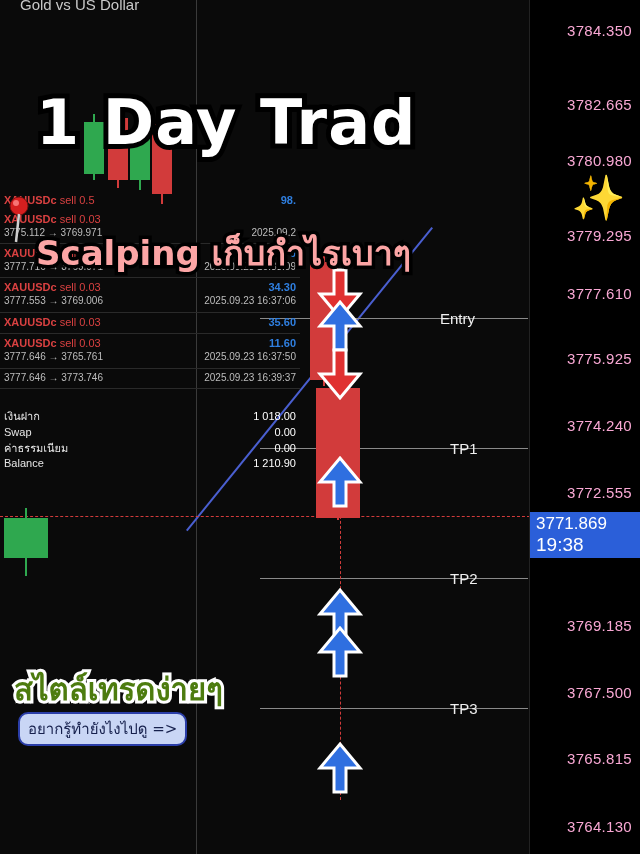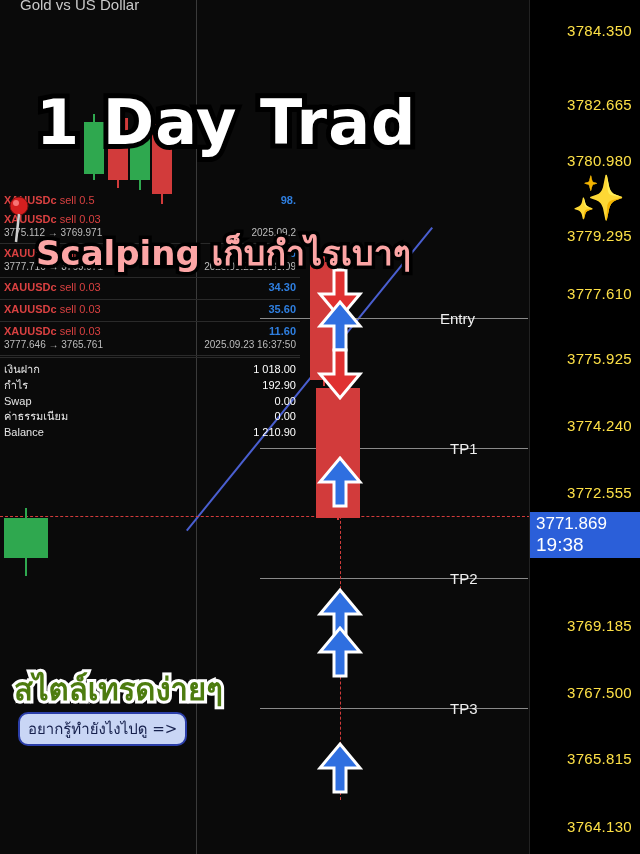--- a/index.html
+++ b/index.html
@@ -2,21 +2,21 @@
 <html><head>
 <meta charset="utf-8">
 <style>
   html,body{margin:0;padding:0;background:#000;}
   body{width:640px;height:854px;overflow:hidden;font-family:"Liberation Sans",sans-serif;}
   #app{position:relative;width:640px;height:854px;background:#050505;overflow:hidden;}
 
   
   .chart-bg{position:absolute;inset:0;background:#0a0a0a;}
   .price-axis{position:absolute;right:0;top:0;width:110px;height:854px;background:#000;}
-  .price-tick{position:absolute;right:8px;color:#fde047;font-size:15px;letter-spacing:.3px;white-space:nowrap;}
+  .price-tick{position:absolute;right:8px;color:#f9a8d4;font-size:15px;letter-spacing:.3px;white-space:nowrap;}
   .axis-divider{position:absolute;right:110px;top:0;width:1px;height:854px;background:#222;}
 
   .hline{position:absolute;height:1px;background:#8a8a8a;}
   .hline-label{position:absolute;color:#f0f0f0;font-size:15px;}
 
   .vline{position:absolute;width:1px;background:#3a3a3a;}
 
   .trendline{position:absolute;height:2px;background:#4a5fd0;transform-origin:0 0;}
 
   .dashed-red{position:absolute;left:0;right:0;height:0;border-top:1px dashed #d23b3b;}
@@ -39,21 +39,21 @@
   .panel{position:absolute;left:0;top:192px;width:300px;color:#e6e6e6;font-size:11px;line-height:1.25;}
   .trow{position:relative;padding:2px 4px 3px 4px;}
   .trow .l1{display:flex;justify-content:space-between;}
   .trow .l2{display:flex;justify-content:space-between;color:#9aa0a6;font-size:10px;}
   .sym{color:#d94141;font-weight:bold;}
   .vol{color:#d94141;}
   .prof{color:#2f7fe0;font-weight:bold;}
   .prices{color:#bdbdbd;}
   .tstamp{color:#bdbdbd;}
   .sep{height:1px;background:#2a2a2a;margin:1px 0;}
-  .summary{margin-top:4px;}
+  .summary{margin-top:20px;}
   .sline{display:flex;justify-content:space-between;padding:1px 4px;color:#e6e6e6;font-size:11px;}
   .sline .v{color:#fff;}
 
   
   .title-wrap{position:absolute;left:36px;top:86px;}
   .title-txt{
     font-family:"DejaVu Sans",sans-serif;
     font-size:62px;font-weight:bold;color:#fff;letter-spacing:1px;
     -webkit-text-stroke:10px #000;paint-order:stroke fill;
     white-space:nowrap;
@@ -234,20 +234,24 @@
       </div>
     </div>
     <div class="sep"></div>
 
     <div class="trow">
       <div class="l1">
         <span><span class="sym">XAUUSDc</span>
         <span class="vol">sell 0.03</span></span>
         <span class="prof">34.30</span>
       </div>
+      <div class="l2">
+        <span class="prices">3777.553 → 3769.006</span>
+        <span class="tstamp">2025.09.23 16:37:06</span>
+      </div>
     </div>
     <div class="sep"></div>
 
     <div class="trow">
       <div class="l1">
         <span><span class="sym">XAUUSDc</span>
         <span class="vol">sell 0.03</span></span>
         <span class="prof">35.60</span>
       </div>
     </div>
@@ -259,30 +263,32 @@
         <span class="vol">sell 0.03</span></span>
         <span class="prof">11.60</span>
       </div>
       <div class="l2">
         <span class="prices">3777.646 → 3765.761</span>
         <span class="tstamp">2025.09.23 16:37:50</span>
       </div>
     </div>
     <div class="sep"></div>
 
+    <div class="trow">
+      <div class="l2">
+        <span class="prices">3777.646 → 3773.746</span>
+        <span class="tstamp">2025.09.23 16:39:37</span>
+      </div>
+    </div>
     <div class="sep"></div>
 
     <div class="summary">
       <div class="sline">
         <span>เงินฝาก</span>
         <span class="v">1 018.00</span>
-      </div>
-      <div class="sline">
-        <span>กำไร</span>
-        <span class="v">192.90</span>
       </div>
       <div class="sline">
         <span>Swap</span>
         <span class="v">0.00</span>
       </div>
       <div class="sline">
         <span>ค่าธรรมเนียม</span>
         <span class="v">0.00</span>
       </div>
       <div class="sline">

